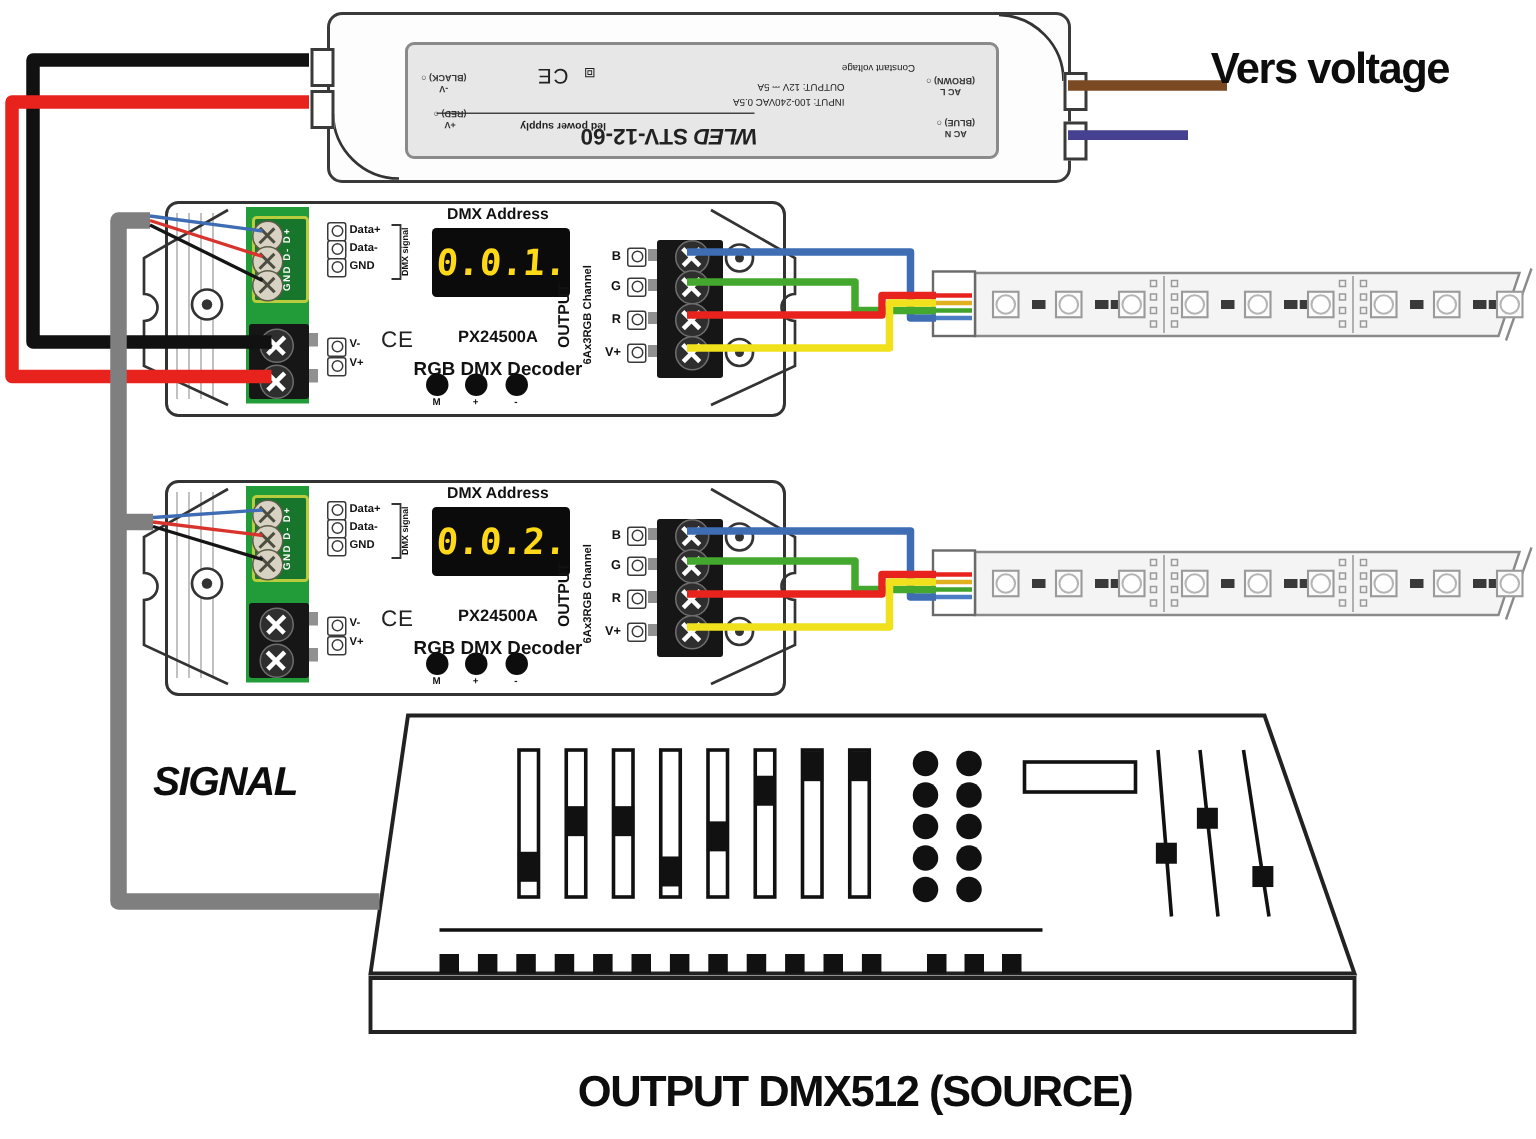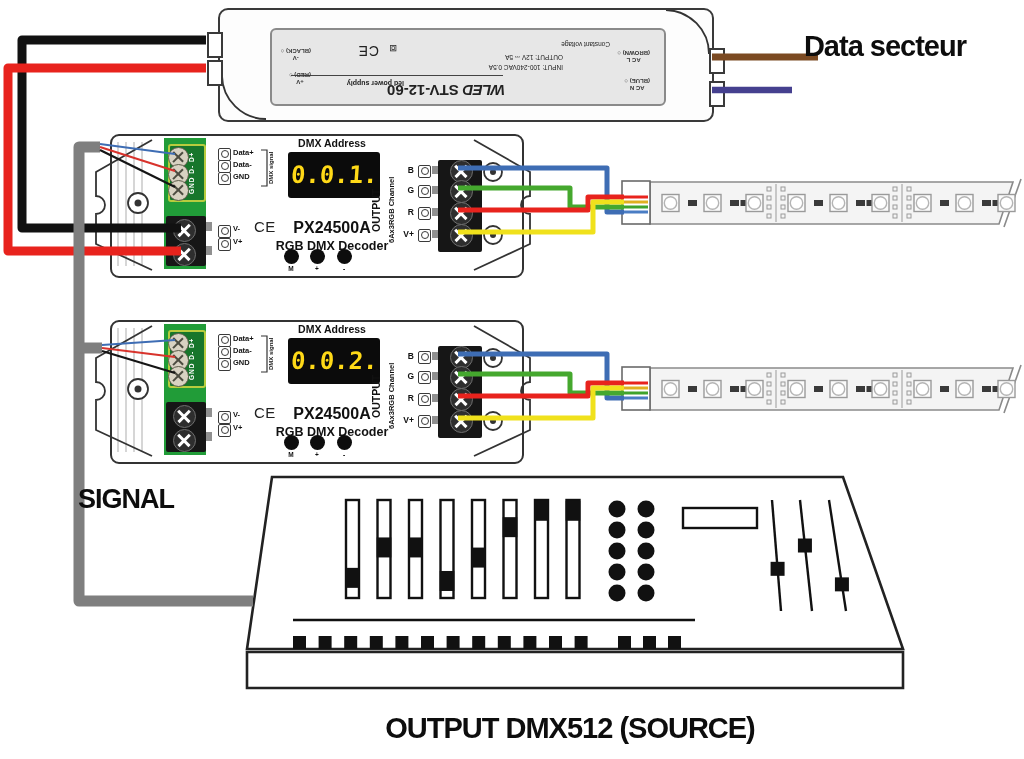--- a/index.html
+++ b/index.html
@@ -3,21 +3,21 @@
 <meta charset="utf-8">
 <style>
   html,body{margin:0;padding:0;background:#fff;}
   #stage{position:relative;width:1024px;height:759px;background:#ffffff;overflow:hidden;
          font-family:"Liberation Sans",sans-serif;color:#111;}
   #diagram-svg{position:absolute;left:0;top:0;z-index:5;pointer-events:none;}
 
   
   .bigcap{position:absolute;z-index:6;font-weight:bold;letter-spacing:-1px;color:#0d0d0d;}
   #mains-label{left:788px;top:28px;width:178px;text-align:right;font-size:29px;line-height:36px;}
-  #signal-label{left:78px;top:480px;width:120px;text-align:left;font-size:27px;line-height:39px;}
+  #signal-label{left:78px;top:502px;width:120px;text-align:right;font-size:27px;line-height:39px;font-style:italic;}
   #console-caption{left:292px;top:712px;width:556px;text-align:center;font-size:29px;}
 
   
   #psu{position:absolute;left:218px;top:8px;width:492px;height:110px;background:#fdfdfd;
        border:2.5px solid #3a3a3a;border-radius:10px;z-index:2;}
   #psu svg{position:absolute;left:0;top:0;}
   .psu-tab{position:absolute;width:12px;height:22px;background:#fff;border:2px solid #3a3a3a;}
   #psu-label{position:absolute;left:50px;top:18px;width:392px;height:74px;background:#e7e7e7;
              border:2px solid #8a8a8a;border-radius:6px;}
   #psu-label-inner{position:absolute;inset:1px;transform:rotate(180deg);}
@@ -54,21 +54,21 @@
   .pinbox{position:absolute;width:11px;height:11px;border:1.5px solid #3a3a3a;border-radius:2px;background:#fff;}
   .pinbox::before{content:"";display:block;width:6px;height:6px;border:1.2px solid #3a3a3a;border-radius:50%;margin:1px auto;}
   .lbl{position:absolute;font-size:7.5px;font-weight:bold;white-space:nowrap;color:#111;}
   .vtext{position:absolute;writing-mode:vertical-rl;transform:rotate(180deg);font-weight:bold;
          white-space:nowrap;color:#111;text-align:center;}
   .pcbtext{color:#fff;font-size:6.5px;letter-spacing:1px;}
   .dmxsig{font-size:6px;font-weight:bold;}
   .outtitle{font-size:10.5px;}
   .outsub{font-size:7.5px;font-weight:bold;}
   .dec-title,.dec-model,.dec-name{position:absolute;text-align:center;font-weight:bold;white-space:nowrap;}
-  .dec-title{font-size:10.5px;} .dec-model{font-size:16px;} .dec-name{font-size:12.5px;}
+  .dec-title{font-size:10.5px;} .dec-model{font-size:11px;} .dec-name{font-size:12.5px;}
   .dec-display{position:absolute;background:#0b0b0b;border-radius:3px;display:flex;
                align-items:center;justify-content:center;}
   .dmx-address{font-family:"DejaVu Sans Mono",monospace;font-weight:bold;font-size:24px;
                color:#ffd917;transform:skewX(-4deg);letter-spacing:0;}
   .dec-ce{position:absolute;font-size:15px;letter-spacing:0.5px;color:#222;}
   .btn-circle{position:absolute;width:15px;height:15px;border-radius:50%;background:#0d0d0d;}
   .btn-lbl{position:absolute;width:14px;text-align:center;font-size:6.5px;font-weight:bold;}
   .chlbl{position:absolute;width:16px;text-align:right;font-size:8.5px;font-weight:bold;}
   .bracket{position:absolute;}
 </style>
@@ -468,19 +468,19 @@
         <path d="M 100 144 L 175 154" stroke="#3e6db4" stroke-width="2.2"></path>
         <path d="M 100 147 L 175 171" stroke="#d8332c" stroke-width="2.2"></path>
         <path d="M 100 150 L 175 187" stroke="#151515" stroke-width="2.2"></path>
         <path d="M 102 345 L 175 340" stroke="#3e6db4" stroke-width="2.2"></path>
         <path d="M 102 348 L 175 357" stroke="#d8332c" stroke-width="2.2"></path>
         <path d="M 102 351 L 175 373" stroke="#151515" stroke-width="2.2"></path>
       </g>
     </svg>
 
   <div class="bigcap" id="mains-label">
-    <div>Data secteur</div>
+    <div>Vers voltage</div>
   </div>
   <div class="bigcap" id="signal-label">
     <div>SIGNAL</div>
   </div>
   <div class="bigcap" id="console-caption">OUTPUT DMX512 (SOURCE)</div>
 </div>
 
 </body></html>

